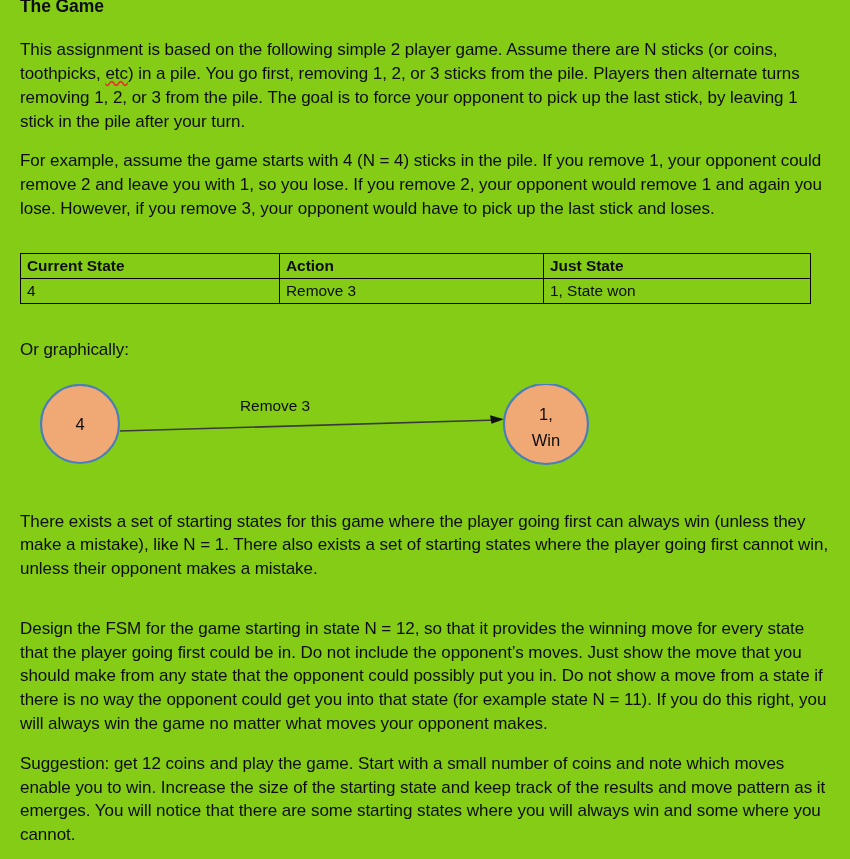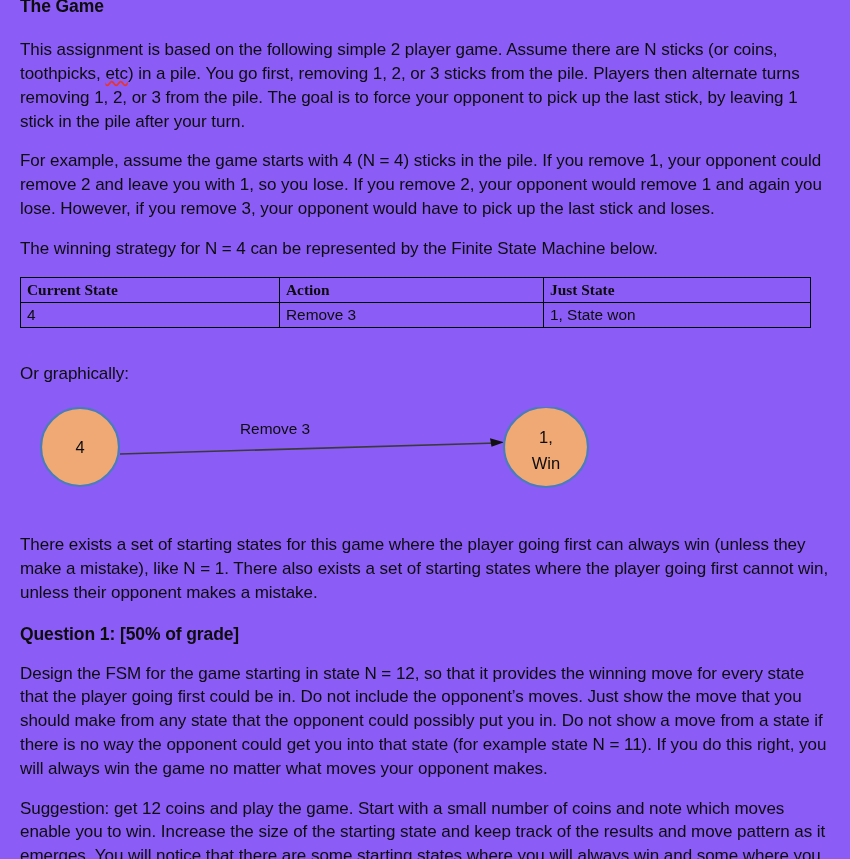--- a/index.html
+++ b/index.html
@@ -13,21 +13,21 @@
     height: 859px;
     overflow: hidden;
     font-family: "Liberation Sans", sans-serif;
     color: #0d0d0d;
     -webkit-font-smoothing: antialiased;
   }
   .page {
     position: relative;
     width: 850px;
     height: 859px;
-    background: #8b5cf6;
+    background: #84cc16;
     box-sizing: border-box;
     padding: 0 16px 0 20px;
   }
 
   
   h1.doc-heading {
     font-size: 17.5px;
     font-weight: bold;
     line-height: 1.15;
     margin: 0;
@@ -73,21 +73,20 @@
   table.fsm-table td {
     border: 1.6px solid #000000;
     padding: 2px 0 3px 6px;
     text-align: left;
     vertical-align: top;
     line-height: 19px;
     font-weight: normal;
   }
   table.fsm-table th {
     font-weight: bold;
-    font-family: Liberation Serif, serif;
   }
   .col-current { width: 252px; }
   .col-action  { width: 257px; }
   .col-next    { width: 260px; }
 
   
   .fsm-diagram {
     position: relative;
     width: 620px;
     height: 108px;
@@ -105,21 +104,20 @@
   <div class="gap-18"></div>
 
   <p class="body-text"><span>This assignment is based on the following simple 2 player game.  Assume there are N sticks (or coins, toothpicks, </span><span class="spell-error">etc</span><span>) in a pile. You go first, removing 1, 2, or 3 sticks from the pile. Players then alternate turns removing 1, 2, or 3 from the pile.  The goal is to force your opponent to pick up the last stick, by leaving 1 stick in the pile after your turn.</span></p>
 
   <div class="gap-16"></div>
 
   <p class="body-text">For example, assume the game starts with 4 (N = 4) sticks in the pile.  If you remove 1, your opponent could remove 2 and leave you with 1, so you lose. If you remove 2, your opponent would remove 1 and again you lose. However, if you remove 3, your opponent would have to pick up the last stick and loses.</p>
 
   <div class="gap-16"></div>
 
-  <p class="body-text">The winning strategy for N = 4 can be represented by the Finite State Machine below.</p>
 
   <div class="gap-16"></div>
 
   <table class="fsm-table">
     <thead>
       <tr>
         <th class="col-current">Current State</th>
         <th class="col-action">Action</th>
         <th class="col-next">Just State</th>
       </tr>
@@ -163,21 +161,20 @@
       <text x="220" y="27" font-family="Liberation Sans, sans-serif" font-size="15.4" fill="#0d0d0d">Remove 3</text>
     </svg>
   </div>
 
   <div style="height:18px"></div>
 
   <p class="body-text">There exists a set of starting states for this game where the player going first can always win (unless they make a mistake), like N = 1.  There also exists a set of starting states where the player going first cannot win, unless their opponent makes a mistake.</p>
 
   <div style="height:19px"></div>
 
-  <h2 class="section-heading">Question 1:  [50% of grade]</h2>
 
   <div style="height:17px"></div>
 
   <p class="body-text">Design the FSM for the game starting in state N = 12, so that it provides the winning move for every state that the player going first could be in.  Do not include the opponent’s moves. Just show the move that you should make from any state that the opponent could possibly put you in. Do not show a move from a state if there is no way the opponent could get you into that state (for example state N = 11).  If you do this right, you will always win the game no matter what moves your opponent makes.</p>
 
   <div class="gap-16"></div>
 
   <p class="body-text">Suggestion: get 12 coins and play the game.  Start with a small number of coins and note which moves enable you to win. Increase the size of the starting state and keep track of the results and move pattern as it emerges. You will notice that there are some starting states where you will always win and some where you cannot.</p>
 
 </div>

